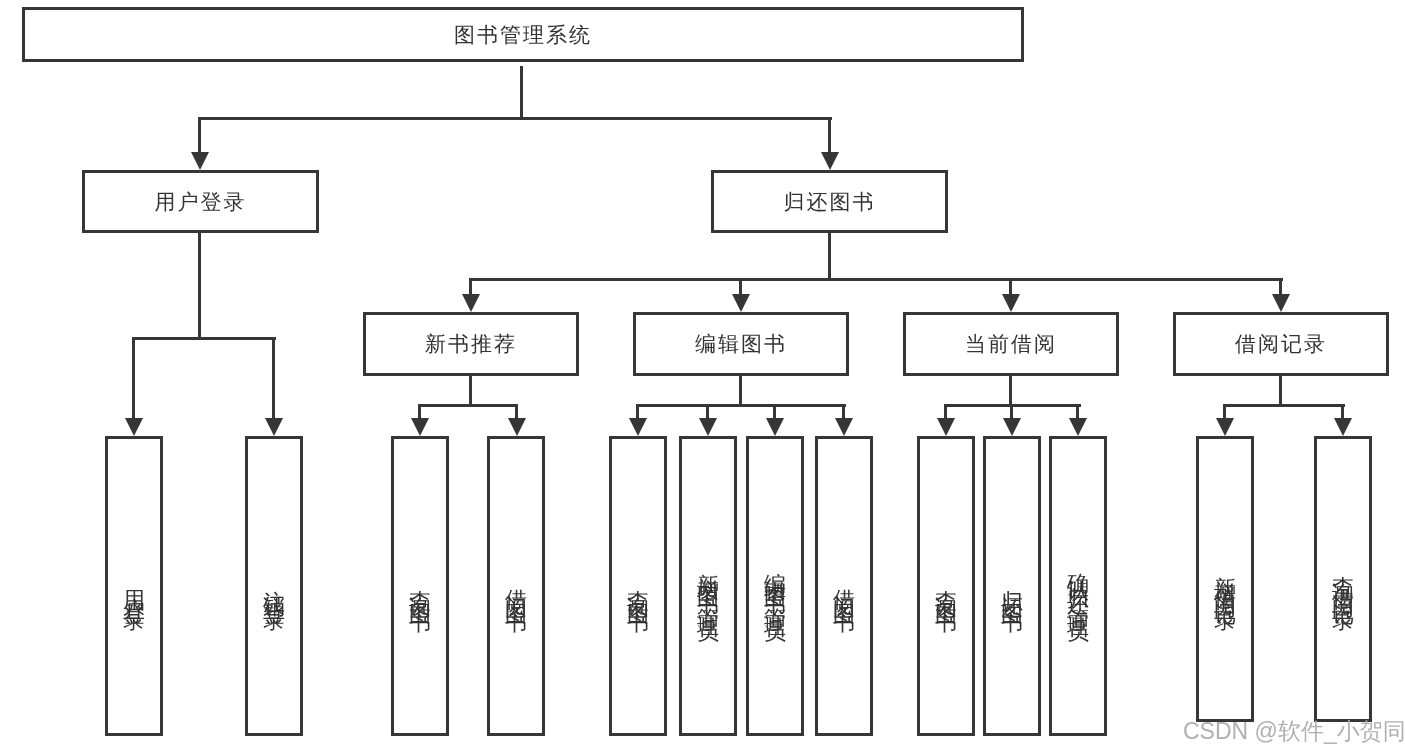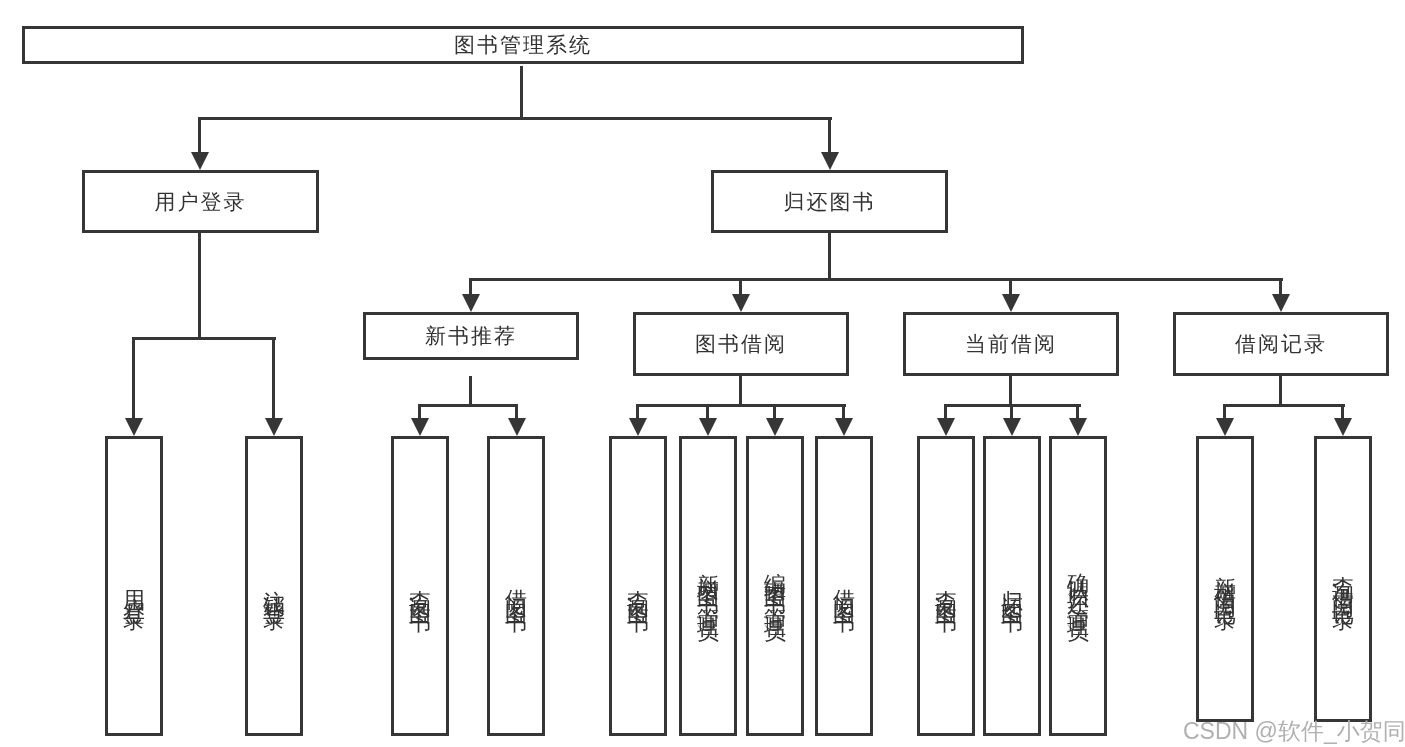--- a/index.html
+++ b/index.html
@@ -47,21 +47,21 @@
     font-size:23px;
     color:#b0b0b0;
     white-space:nowrap;
   }
 </style>
 </head>
 <body>
 
 <div id="stage">
 
-  <div class="box" style="left:22px;top:26px;width:1002px;height:38px;align-items:center;">
+  <div class="box" style="left:22px;top:7px;width:1002px;height:55px;align-items:center;">
     <span class="hlabel">图书管理系统</span>
   </div>
 
   <div class="v" style="left:520px;top:66px;height:54px;"></div>
   <div class="h" style="left:198px;top:117px;width:634px;"></div>
   <div class="v" style="left:198px;top:117px;height:37px;"></div>
   <div class="arr" style="left:191px;top:152px;"></div>
   <div class="v" style="left:828px;top:117px;height:37px;"></div>
   <div class="arr" style="left:821px;top:152px;"></div>
 
@@ -83,25 +83,25 @@
   <div class="h" style="left:469px;top:278px;width:814px;"></div>
   <div class="v" style="left:469px;top:278px;height:18px;"></div>
   <div class="arr" style="left:462px;top:294px;"></div>
   <div class="v" style="left:739px;top:278px;height:18px;"></div>
   <div class="arr" style="left:732px;top:294px;"></div>
   <div class="v" style="left:1009px;top:278px;height:18px;"></div>
   <div class="arr" style="left:1002px;top:294px;"></div>
   <div class="v" style="left:1279px;top:278px;height:18px;"></div>
   <div class="arr" style="left:1272px;top:294px;"></div>
 
-  <div class="box" style="left:363px;top:312px;width:216px;height:48px;">
+  <div class="box" style="left:363px;top:312px;width:216px;height:64px;">
     <span class="hlabel">新书推荐</span>
   </div>
   <div class="box" style="left:633px;top:312px;width:216px;height:64px;">
-    <span class="hlabel">图书借阅</span>
+    <span class="hlabel">编辑图书</span>
   </div>
   <div class="box" style="left:1173px;top:312px;width:216px;height:64px;">
     <span class="hlabel">借阅记录</span>
   </div>
   <div class="box" style="left:903px;top:312px;width:216px;height:64px;">
     <span class="hlabel">当前借阅</span>
   </div>
 
   <div class="v" style="left:469px;top:376px;height:31px;"></div>
   <div class="h" style="left:418px;top:404px;width:100px;"></div>

